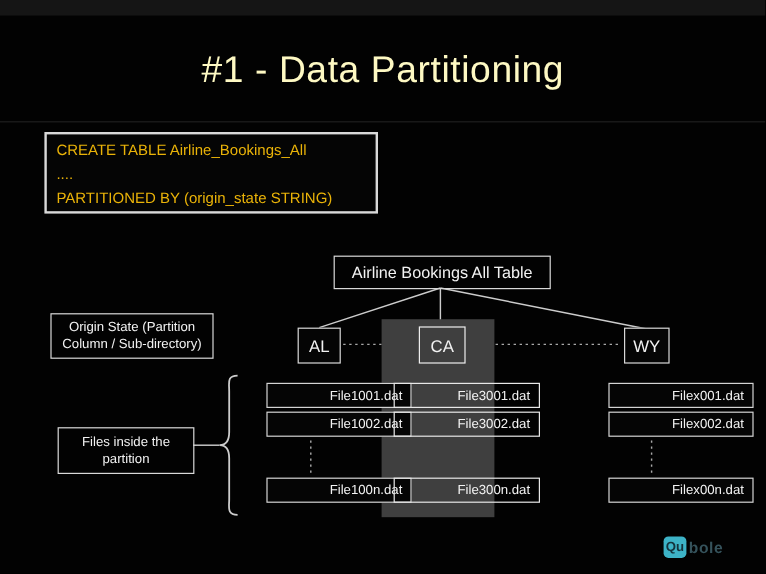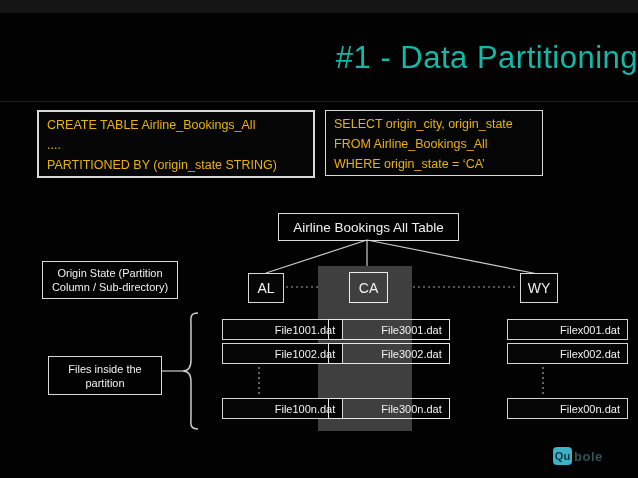--- a/index.html
+++ b/index.html
@@ -2,22 +2,22 @@
 <html><head>
 <meta charset="utf-8">
 <style>
   html,body{margin:0;padding:0;background:#000;}
   .slide{
     position:relative;width:638px;height:478px;background:#020202;overflow:hidden;
     font-family:"Liberation Sans",sans-serif;color:#fff;
   }
   .top-strip{position:absolute;left:0;top:0;width:638px;height:13px;background:#151515;}
   .title{
-    position:absolute;left:0;top:40px;width:638px;text-align:right;
-    font-size:31px;font-weight:400;letter-spacing:0.5px;color:#14b8a6;margin:0;
+    position:absolute;left:0;top:40px;width:638px;text-align:center;
+    font-size:31px;font-weight:400;letter-spacing:0.5px;color:#fef9c3;margin:0;
   }
   .divider{position:absolute;left:0;top:101px;width:638px;height:1px;background:#1f1f1f;}
 
   .code-box{
     position:absolute;border:2px solid #d9d9d9;background:#050505;
     font-size:12.5px;line-height:20px;color:#eab308;padding:3px 8px;
   }
   .code-box.create{left:37px;top:110px;width:258px;height:58px;}
   .code-box.select{left:325px;top:110px;width:200px;height:58px;border-width:1px;}
 
@@ -64,25 +64,20 @@
 
   <h1 class="title">#1 - Data Partitioning</h1>
   <div class="divider"></div>
 
   <div class="code-box create">
     <div>CREATE TABLE Airline_Bookings_All</div>
     <div>....</div>
     <div>PARTITIONED BY (origin_state STRING)</div>
   </div>
 
-  <div class="code-box select">
-    <div>SELECT origin_city, origin_state</div>
-    <div>FROM Airline_Bookings_All</div>
-    <div>WHERE origin_state = ‘CA’</div>
-  </div>
 
   <svg class="overlay" width="638" height="478" viewBox="0 0 638 478">
     <g stroke="#cccccc" stroke-width="1.2" fill="none">
       <line x1="367" y1="240" x2="266" y2="273"></line>
       <line x1="367" y1="240" x2="367" y2="272"></line>
       <line x1="367" y1="240" x2="538" y2="274"></line>
     </g>
     <g stroke="#a8a8a8" stroke-width="1.2" fill="none" stroke-dasharray="2,3">
       <line x1="286" y1="287" x2="348" y2="287"></line>
       <line x1="388" y1="287" x2="518" y2="287"></line>

